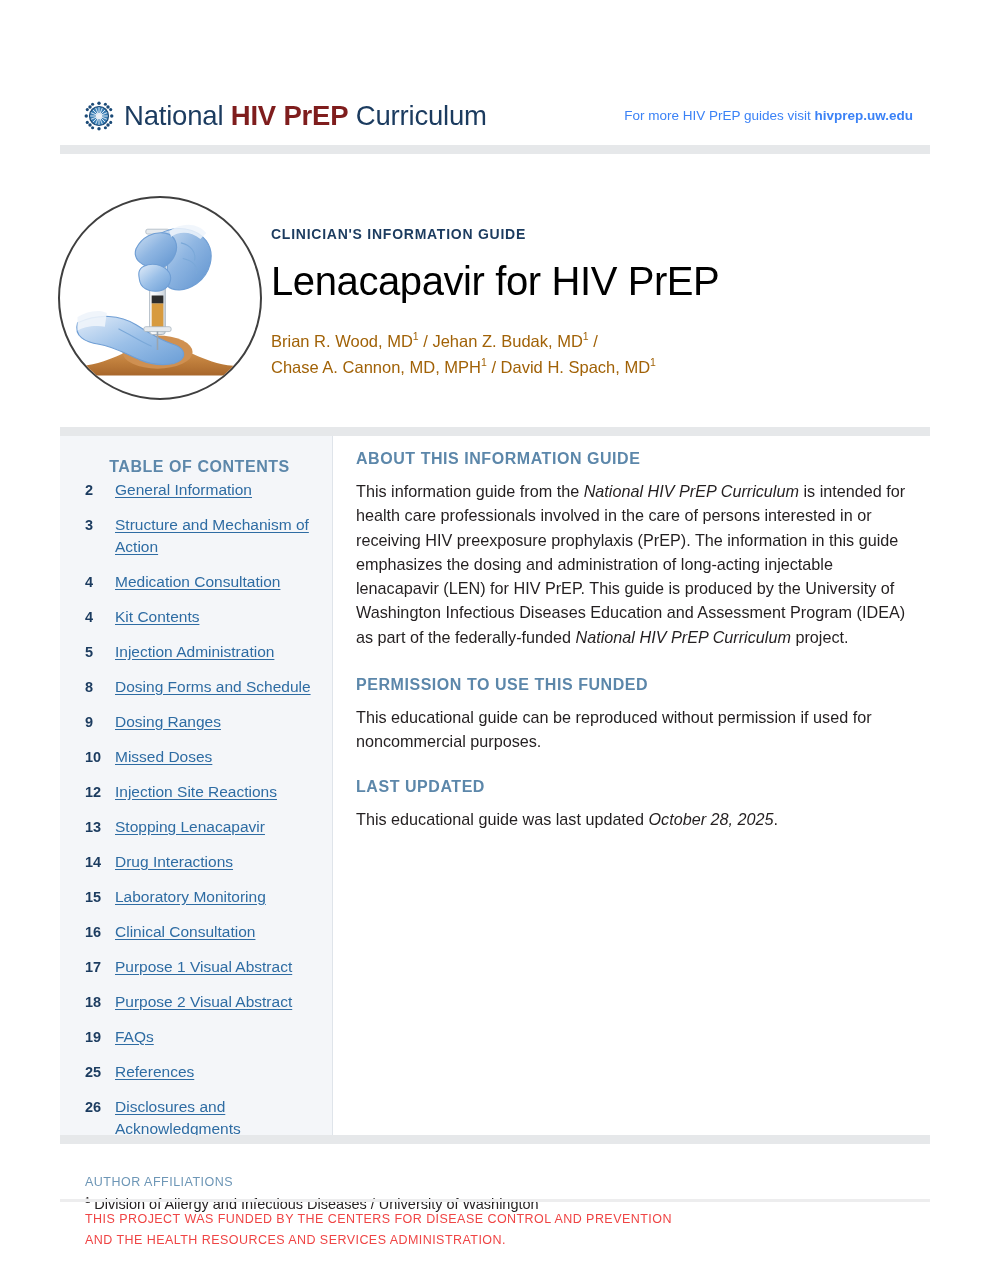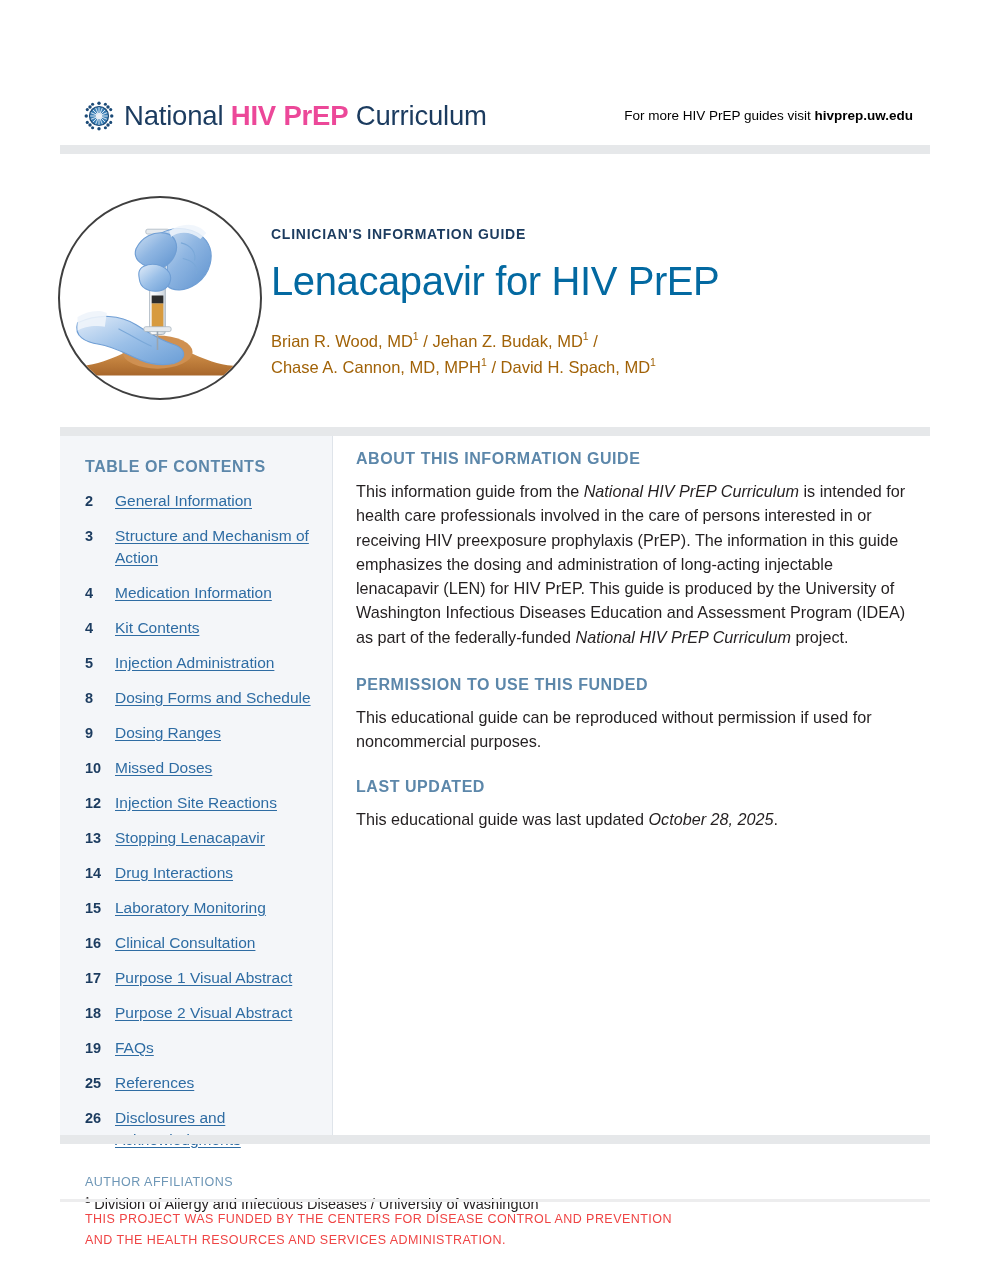--- a/index.html
+++ b/index.html
@@ -45,28 +45,28 @@
   }
   .brand-text {
     font-size: 27.5px;
     letter-spacing: -0.2px;
     color: #1b3b5f;
     font-weight: 400;
     white-space: nowrap;
     line-height: 1;
   }
   .brand-text .accent {
-    color: #ec4899;
+    color: #7f1d1d;
     font-weight: 700;
     margin-top: 21px;
   }
   .masthead-note {
     margin-left: auto;
     font-size: 13.5px;
-    color: #000000;
+    color: #3b82f6;
     white-space: nowrap;
     padding-bottom: 2px;
   }
   .masthead-note b { font-weight: 700; }
 
   .rule-thick {
     position: absolute;
     left: 60px;
     top: 145px;
     width: 870px;
@@ -104,21 +104,21 @@
   .eyebrow {
     font-size: 14px;
     font-weight: 700;
     letter-spacing: 0.75px;
     color: #1b3b5f;
     margin: 0 0 18px 0;
   }
   .doc-title {
     font-size: 40px;
     font-weight: 400;
-    color: #0369a1;
+    color: #000000;
     margin: 0 0 26px 0;
     letter-spacing: -0.4px;
     line-height: 1.05;
   }
   .authors {
     font-size: 16.5px;
     color: #a16207;
     line-height: 1.55;
   }
   .authors sup { font-size: 10.5px; vertical-align: super; }
@@ -151,21 +151,22 @@
     box-sizing: border-box;
   }
   .toc-inner {
     padding: 22px 18px 0 25px;
   }
   .section-head {
     font-size: 16px;
     font-weight: 700;
     letter-spacing: 0.55px;
     color: #5c87aa;
-    margin: 0 0 14px 0;
+    margin: 0 0 3px 0;
+    text-align: center;
   }
   .toc-list { margin: 0; padding: 0; list-style: none; }
   .toc-row {
     display: flex;
     align-items: flex-start;
     margin-bottom: 13px;
   }
   .toc-num {
     flex: 0 0 30px;
     font-size: 14.5px;
@@ -380,21 +381,21 @@
             <li class="toc-row">
               <span class="toc-num">2</span>
               <span class="toc-link">General Information</span>
             </li>
             <li class="toc-row">
               <span class="toc-num">3</span>
               <span class="toc-link">Structure and Mechanism of Action</span>
             </li>
             <li class="toc-row">
               <span class="toc-num">4</span>
-              <span class="toc-link">Medication Information</span>
+              <span class="toc-link">Medication Consultation</span>
             </li>
             <li class="toc-row">
               <span class="toc-num">4</span>
               <span class="toc-link">Kit Contents</span>
             </li>
             <li class="toc-row">
               <span class="toc-num">5</span>
               <span class="toc-link">Injection Administration</span>
             </li>
             <li class="toc-row">

